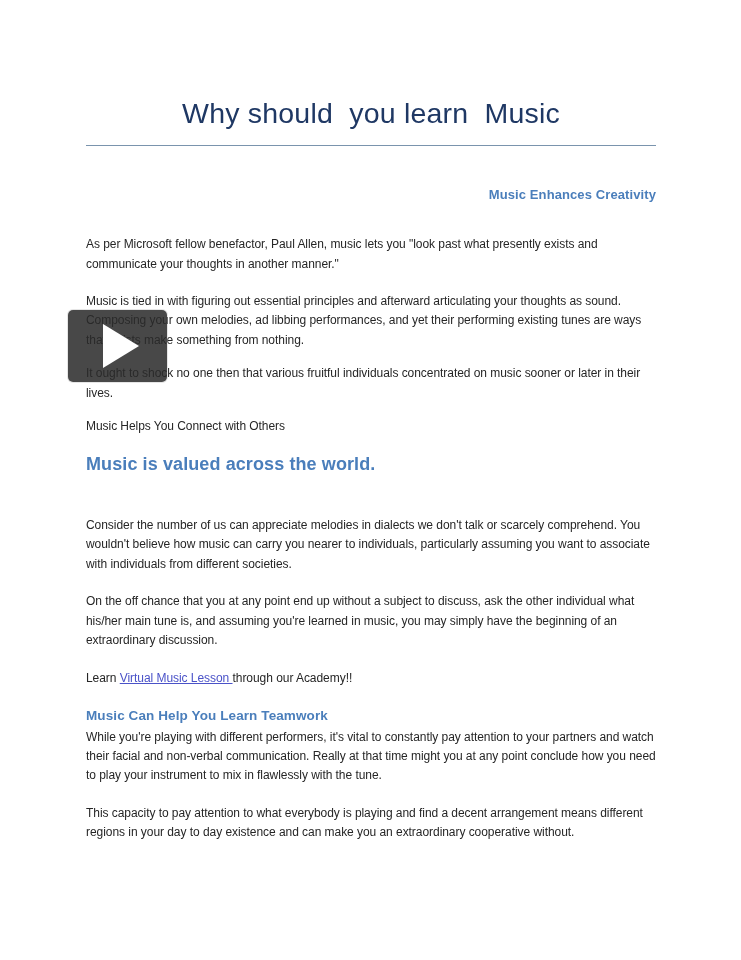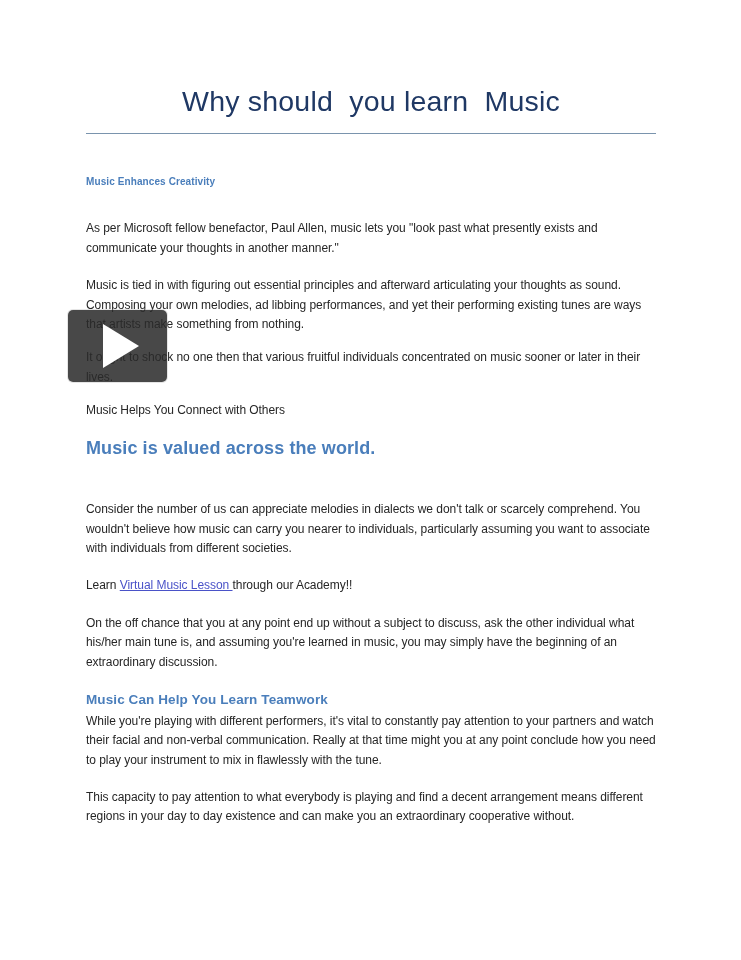--- a/index.html
+++ b/index.html
@@ -19,21 +19,21 @@
     position: relative;
     width: 741px;
     height: 960px;
     background: #ffffff;
     box-sizing: border-box;
   }
 
   .content {
     position: absolute;
     left: 86px;
-    top: 0;
+    top: 12px;
     width: 570px;
   }
 
   
   .doc-title {
     margin: 0;
     padding-top: 84px;
     font-size: 28.5px;
     font-weight: 400;
     line-height: 1.2;
@@ -52,22 +52,23 @@
 
   
   .h-blue {
     margin: 0;
     color: #4A7EBB;
     font-weight: bold;
     line-height: 1.3;
     letter-spacing: 0.1px;
   }
   .h-creativity {
-    font-size: 10px;
+    font-size: 13px;
     padding-top: 41px;
+    text-align: right;
   }
   .h-valued {
     font-size: 18px;
     padding-top: 16px;
   }
   .h-teamwork {
     font-size: 13.5px;
     padding-top: 19px;
   }
 
@@ -134,23 +135,23 @@
 
     <p class="para gap-sm">It ought to shock no one then  that various fruitful individuals concentrated on music sooner or later in their lives.</p>
 
     <p class="para gap-sm">Music Helps You Connect with Others</p>
 
 
     <h2 class="h-blue h-valued">Music is valued across the world.</h2>
 
     <p class="para gap-xl">Consider the number of us can appreciate melodies in dialects we don't talk or scarcely comprehend. You wouldn't believe how music can carry you nearer to  individuals, particularly assuming you want to associate with individuals from different societies.</p>
 
+    <p class="para gap-med">On the off chance that you at any point end up without a subject to discuss, ask the other  individual what his/her main tune is, and assuming you're learned in music, you may simply have the  beginning of an extraordinary discussion.</p>
+
     <p class="para gap-med"><span>Learn </span><a class="link" href="#">Virtual Music Lesson </a><span>through our Academy!!</span></p>
-
-    <p class="para gap-med">On the off chance that you at any point end up without a subject to discuss, ask the other  individual what his/her main tune is, and assuming you're learned in music, you may simply have the  beginning of an extraordinary discussion.</p>
 
     <h2 class="h-blue h-teamwork">Music Can Help You Learn Teamwork</h2>
 
     <p class="para gap-tight">While you're playing with different performers, it's vital to constantly pay attention to your partners and watch their facial and non-verbal communication. Really at that time might you at any point conclude how you need to play your instrument to mix  in flawlessly with the tune.</p>
 
     <p class="para gap-med">This capacity to pay attention to what everybody  is playing and find a decent arrangement  means different regions in your day to  day existence and can make  you an extraordinary cooperative without.</p>
 
   </div>
 
   <div class="video-overlay">

